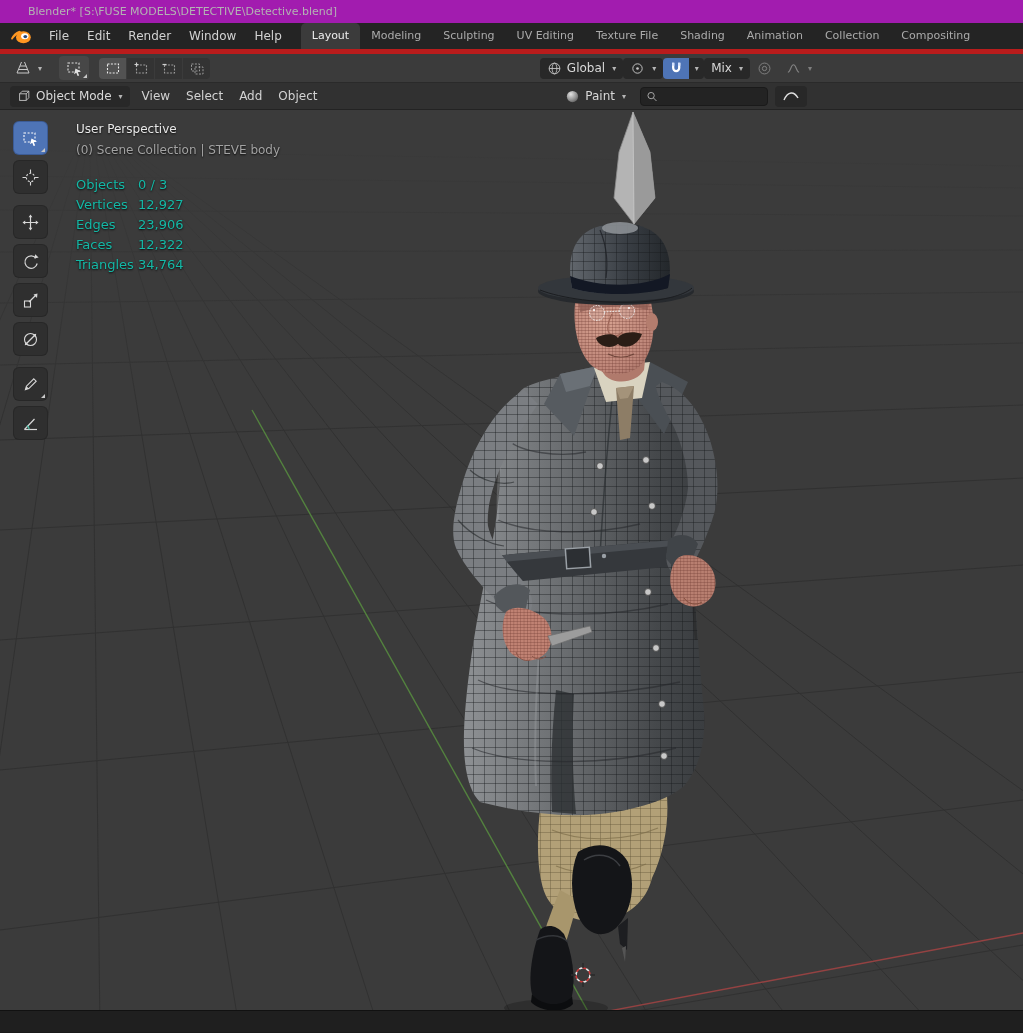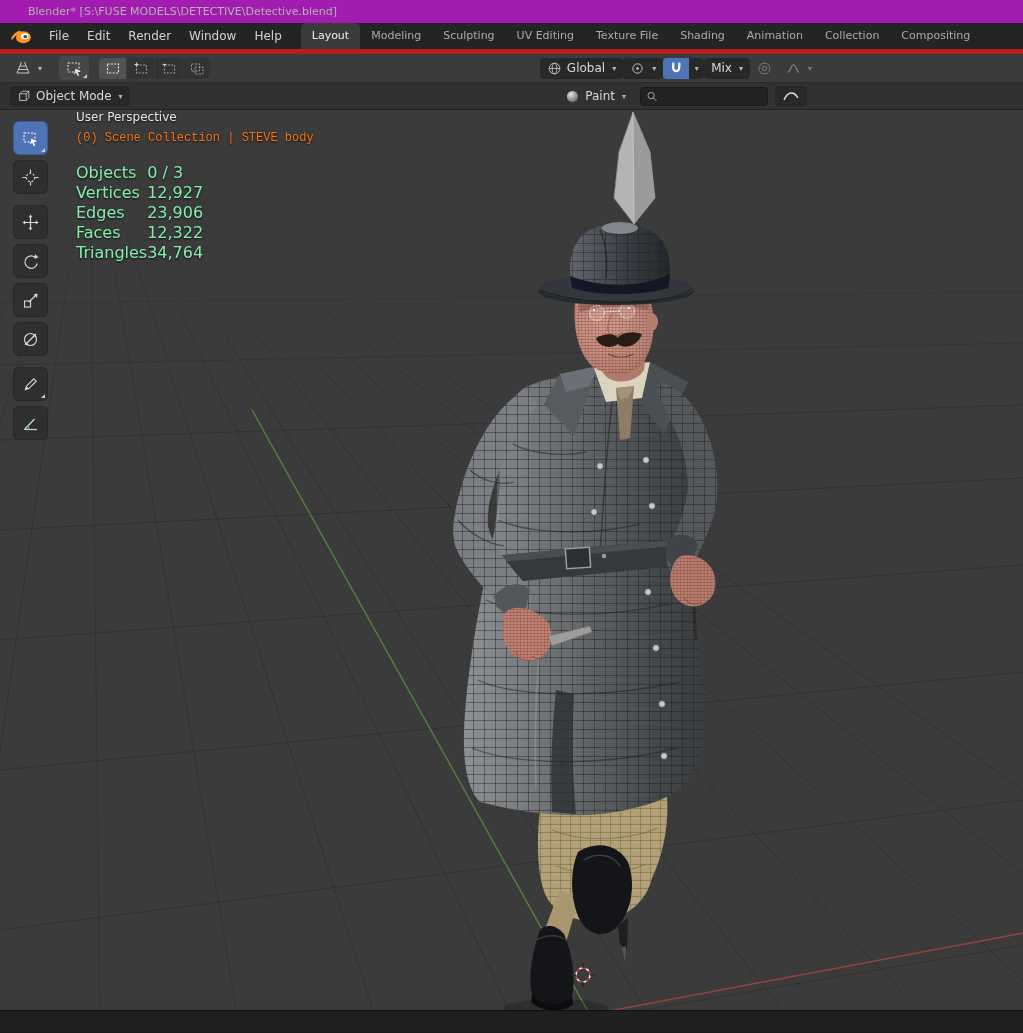--- a/index.html
+++ b/index.html
@@ -60,25 +60,25 @@
   .vtoolbar { position:absolute; top:12px; left:14px; width:34px; }
   .vtool { width:33px; height:32px; background:#2f2f2f; border-radius:5px; margin-top:7px;
            display:flex; align-items:center; justify-content:center; position:relative;
            box-shadow:0 0 0 1px #272727; }
   .vtool:first-child { margin-top:0; }
   .vtool.group { margin-top:13px; }
   .vtool.active { background:#4e74b6; box-shadow:0 0 0 1px #3c5c96; }
   .sub::after { content:""; position:absolute; right:2px; bottom:2px;
                 border-left:4px solid transparent; border-bottom:4px solid #c9c9c9; }
 
-  .vp-overlay { position:absolute; top:0; left:76px; color:#e8e8e8; font-size:12px;
+  .vp-overlay { position:absolute; top:12px; left:76px; color:#e8e8e8; font-size:12px;
                 text-shadow:0 1px 2px rgba(0,0,0,.85); }
-  .vp-overlay .line2 { margin-top:7px; color:#f97316;font-family:Liberation Mono, monospace; }
+  .vp-overlay .line2 { margin-top:7px; color:#a3a3a3; }
   .stats { margin-top:18px; border-spacing:0; }
-  .stats td { font-size:16px; line-height:20px; color:#86efac; padding:0; }
+  .stats td { font-size:13px; line-height:20px; color:#14b8a6; padding:0; }
   .stats td.lbl { width:62px; }
 
   
   .statusbar { height:22px; background:#1f1f1f; border-top:1px solid #111; }
 </style>
 </head>
 <body>
 
 <div class="titlebar">
   <span>Blender* [S:\FUSE MODELS\DETECTIVE\Detective.blend]</span>
@@ -206,20 +206,26 @@
 </div>
 
 <div class="vheader">
   <div class="dd">
     <svg width="14" height="14" viewBox="0 0 16 16">
       <path d="M3,5.5 L6,2.5 L13.5,2.5 L13.5,10 L10.5,13 M10.5,5.5 L13.5,2.5" stroke="#c8c8c8" stroke-width="1" fill="none"></path>
       <rect x="3" y="5.5" width="7.5" height="7.5" fill="none" stroke="#c8c8c8" stroke-width="1"></rect>
     </svg>
     <span>Object Mode</span>
     <span class="chev">▾</span>
+  </div>
+  <div class="menus">
+    <span class="menu">View</span>
+    <span class="menu">Select</span>
+    <span class="menu">Add</span>
+    <span class="menu">Object</span>
   </div>
 
   <div class="vh-right">
     <div class="dd ghost">
       <svg width="15" height="15" viewBox="0 0 16 16">
         <defs>
           <radialGradient id="sphIcoG" cx="0.35" cy="0.3" r="0.9">
             <stop offset="0" stop-color="#e2e2e2"></stop>
               <stop offset="0.6" stop-color="#8b8b8b"></stop>
               <stop offset="1" stop-color="#474747"></stop>

